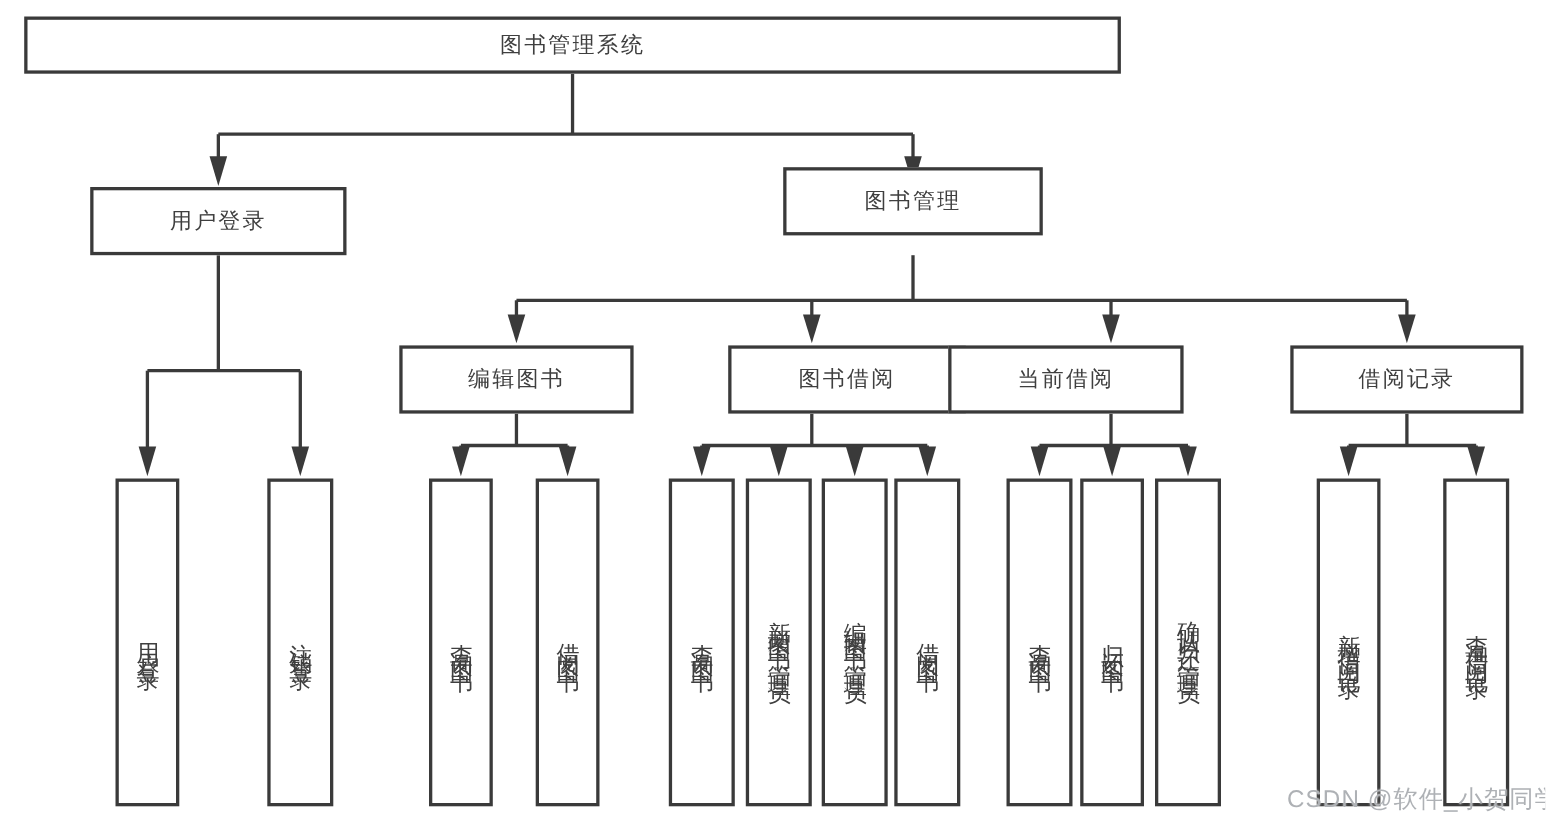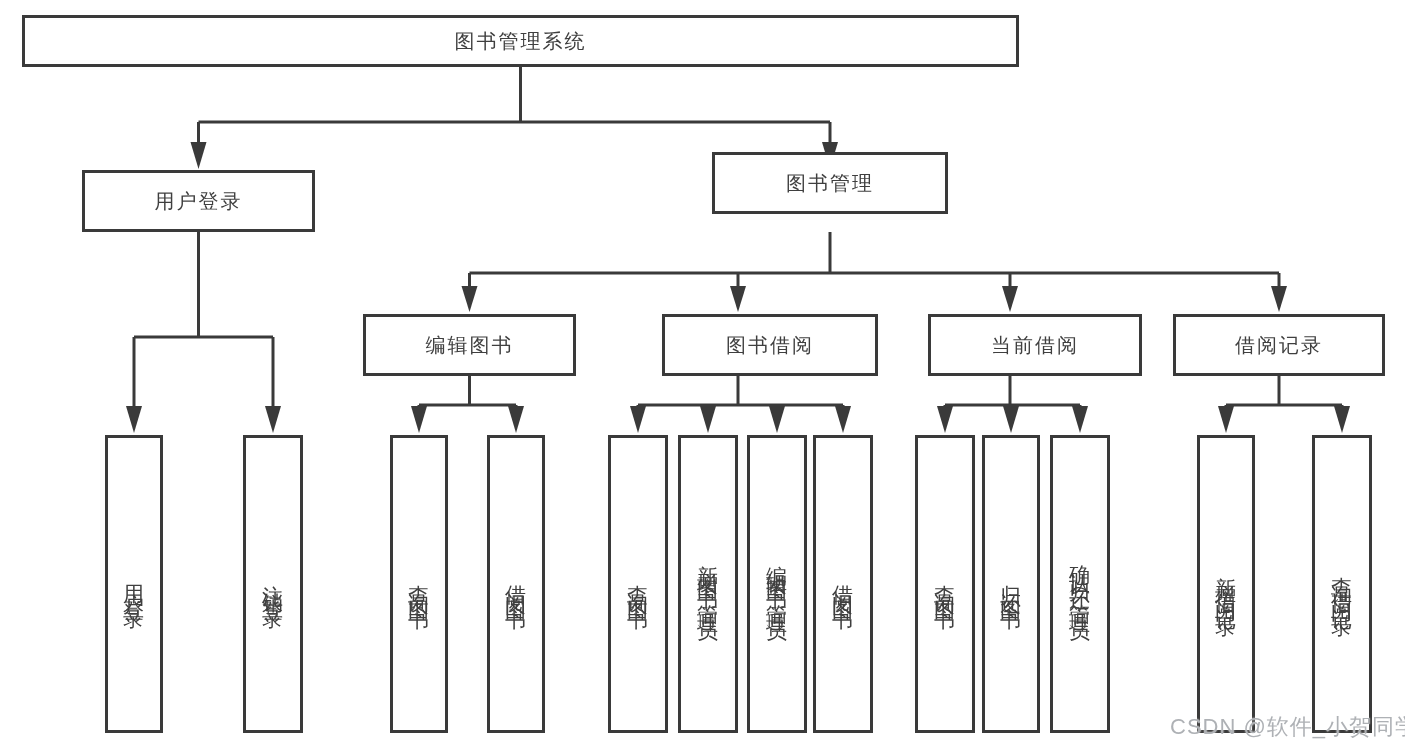--- a/index.html
+++ b/index.html
@@ -136,21 +136,21 @@
   <div class="box hbox" style="left:712px;top:152px;width:236px;height:62px;">
     <span>图书管理</span>
   </div>
 
   <div class="box hbox" style="left:363px;top:314px;width:213px;height:62px;">
     <span>编辑图书</span>
   </div>
   <div class="box hbox" style="left:630px;top:314px;width:216px;height:62px;margin-left:32px;">
     <span>图书借阅</span>
   </div>
-  <div class="box hbox" style="left:928px;top:314px;width:214px;height:62px;">
+  <div class="box hbox" style="left:862px;top:314px;width:214px;height:62px;">
     <span>当前借阅</span>
   </div>
   <div class="box hbox" style="left:1173px;top:314px;width:212px;height:62px;">
     <span>借阅记录</span>
   </div>
 
   <div class="box vbox" style="left:105px;top:435px;width:58px;height:298px;">
     <span class="vtext">用户登录</span>
   </div>
   <div class="box vbox" style="left:243px;top:435px;width:60px;height:298px;">

